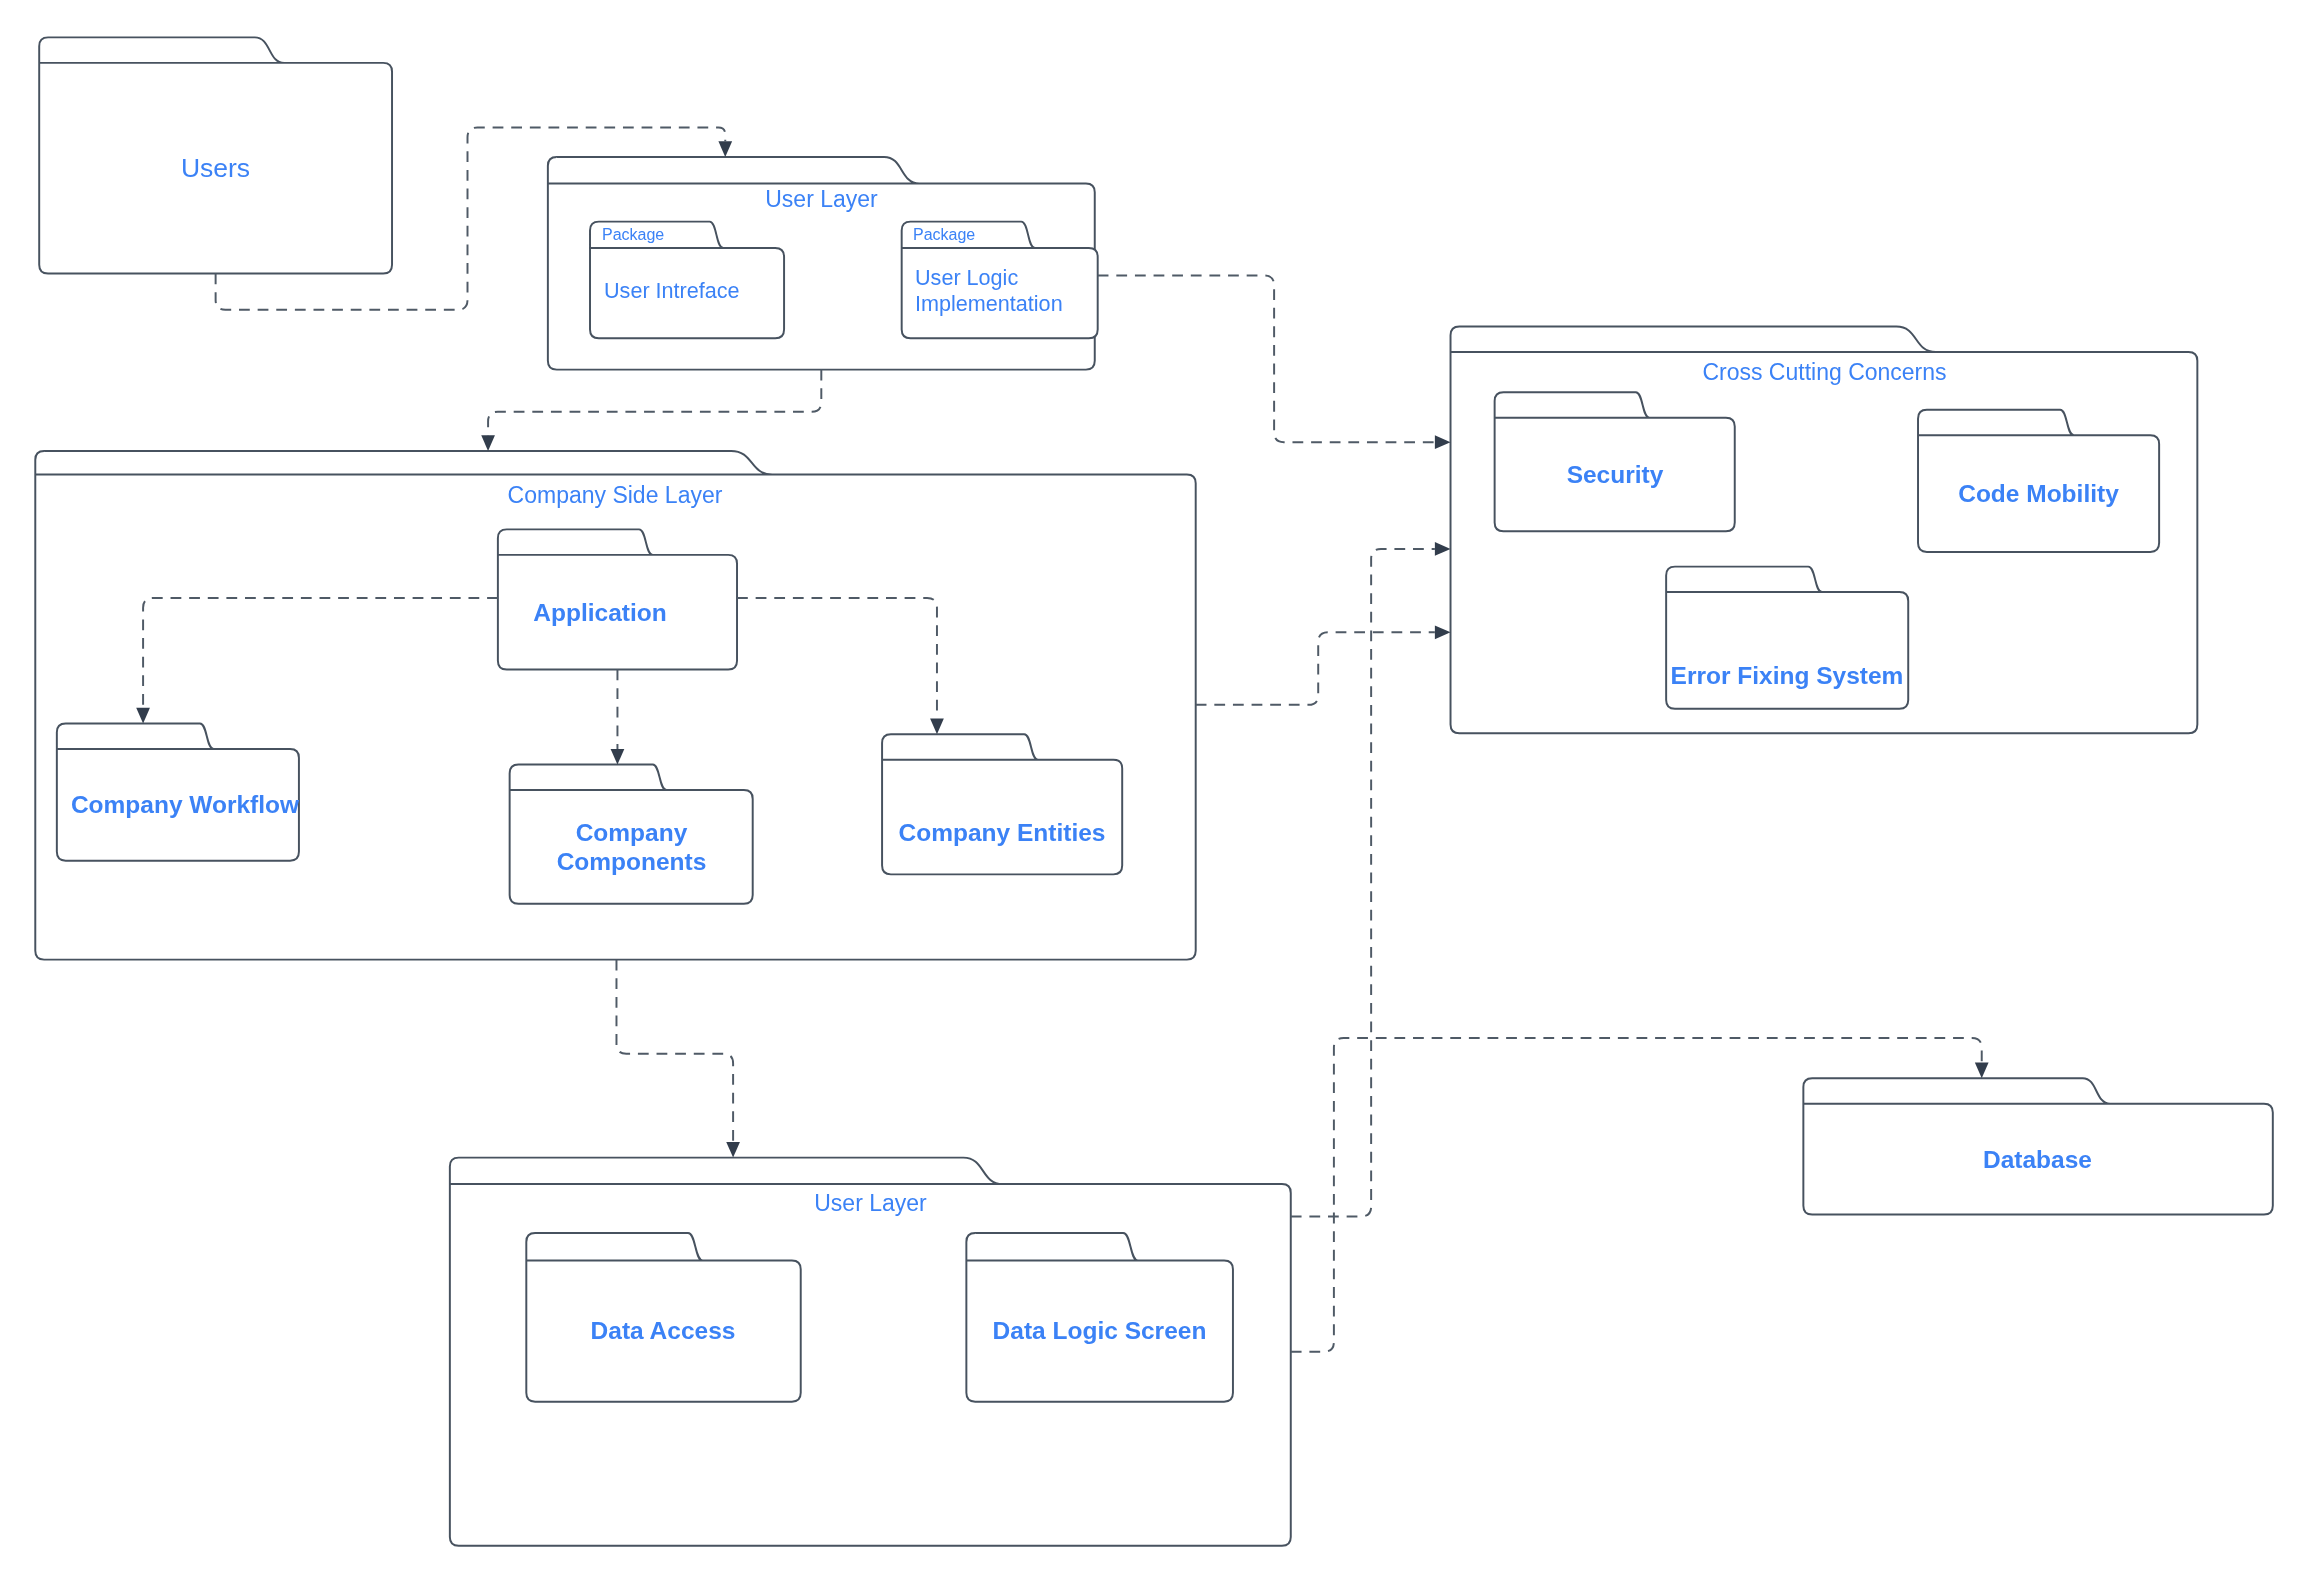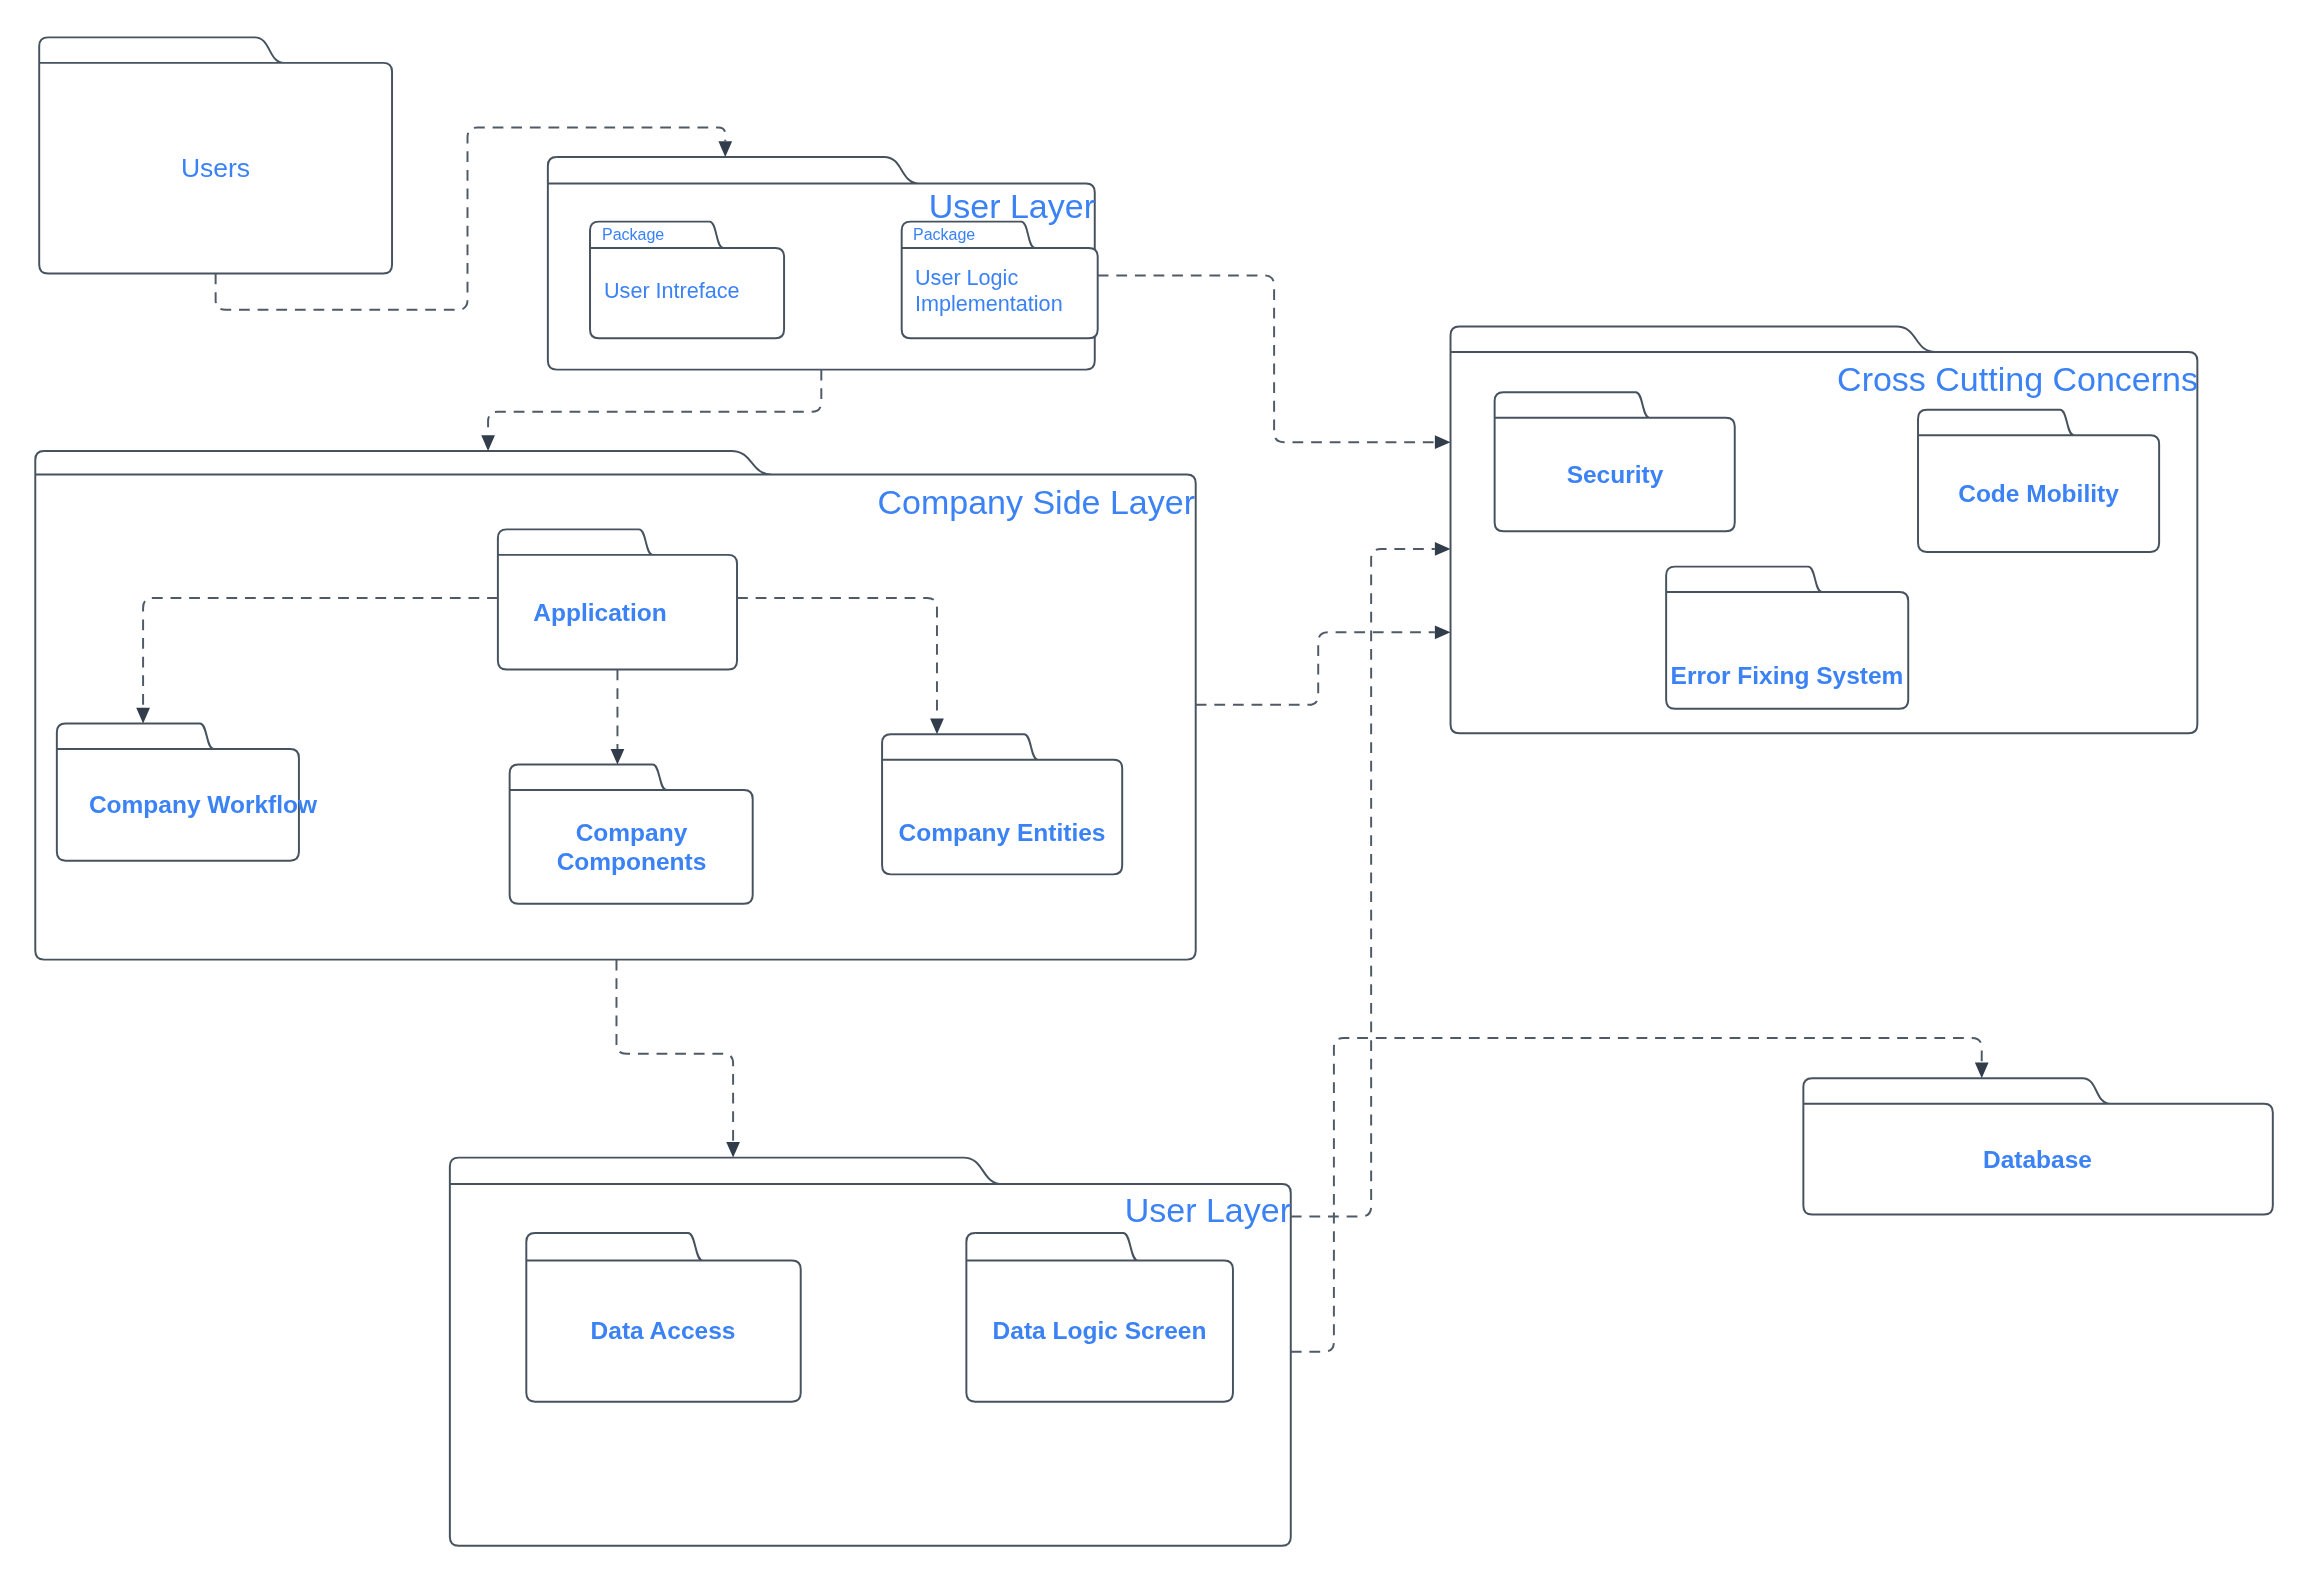--- a/index.html
+++ b/index.html
@@ -14,21 +14,21 @@
   .shape{fill:#ffffff;stroke:#47525f;stroke-width:2;}
   .edge{fill:none;stroke:#4f5a66;stroke-width:2;stroke-dasharray:11 8;}
   .arrowhead{fill:#323d4c;stroke:none;}
   .lbl{
     position:absolute;
     color:#3b82f6;
     display:flex;align-items:center;justify-content:center;
     text-align:center;line-height:1.2;
     white-space:pre-line;
   }
-  .lbl.title{display:block;font-size:34px;text-align:right;}
+  .lbl.title{display:block;font-size:23px;}
   .lbl.bold{font-weight:bold;font-size:24.5px;}
   .lbl.plain{font-size:26.5px;}
   .lbl.tabword{display:block;font-size:16px;line-height:26.5px;text-align:left;}
   .lbl.pkgbody{justify-content:flex-start;text-align:left;font-size:21.6px;}
 </style>
 </head>
 <body>
 
 <div id="canvas">
 
@@ -77,21 +77,21 @@
   <div class="lbl plain" style="left:39px;top:63px;width:353px;height:211px;">Users</div>
 
   <div class="lbl title" style="left:548px;top:186px;width:547px;">User Layer</div>
   <div class="lbl tabword" style="left:602px;top:222px;width:108px;">Package</div>
   <div class="lbl pkgbody" style="left:604px;top:248px;width:169px;height:86px;">User Intreface</div>
   <div class="lbl tabword" style="left:913px;top:222px;width:108px;">Package</div>
   <div class="lbl pkgbody" style="left:915px;top:245px;width:173px;height:91px;">User Logic Implementation</div>
 
   <div class="lbl title" style="left:35px;top:482px;width:1160px;">Company Side Layer</div>
   <div class="lbl bold" style="left:498px;top:555px;width:204px;height:115px;">Application</div>
-  <div class="lbl bold" style="left:68px;top:749px;width:270px;height:112px;">Company Workflow</div>
+  <div class="lbl bold" style="left:50px;top:749px;width:270px;height:112px;">Company Workflow</div>
   <div class="lbl bold" style="left:510px;top:790px;width:243px;height:114px;">Company Components</div>
   <div class="lbl bold" style="left:882px;top:760px;width:240px;height:115px;margin-top:15px;">Company Entities</div>
 
   <div class="lbl title" style="left:1451px;top:359px;width:747px;">Cross Cutting Concerns</div>
   <div class="lbl bold" style="left:1495px;top:418px;width:240px;height:114px;border-radius:8px;">Security</div>
   <div class="lbl bold" style="left:1918px;top:435px;width:241px;height:117px;">Code Mobility</div>
   <div class="lbl bold" style="left:1666px;top:592px;width:242px;height:117px;margin-top:25px;">Error Fixing System</div>
 
   <div class="lbl title" style="left:450px;top:1190px;width:841px;">User Layer</div>
   <div class="lbl bold" style="left:526px;top:1260px;width:274px;height:141px;border-radius:32px;">Data Access</div>

